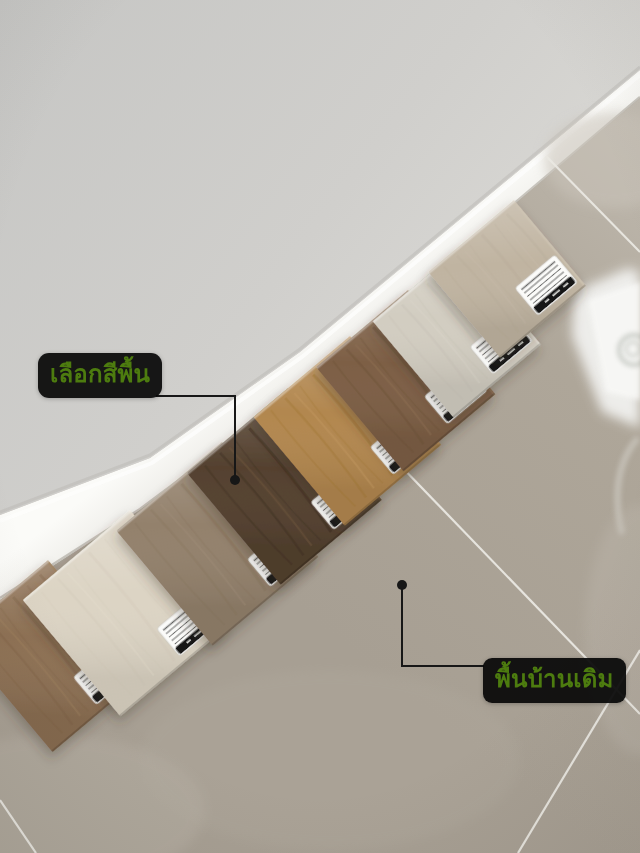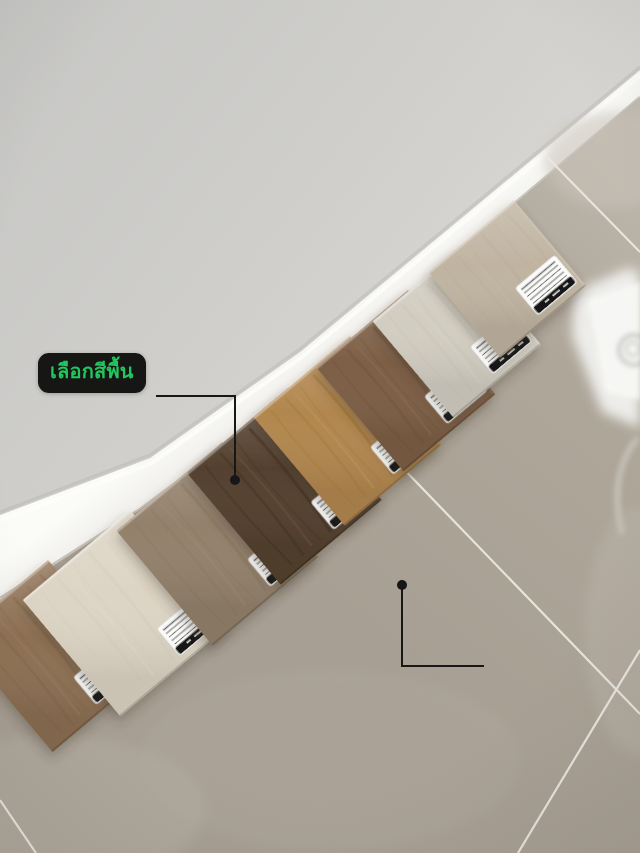--- a/index.html
+++ b/index.html
@@ -1,21 +1,21 @@
 <!DOCTYPE html>
 <html><head>
 <meta charset="utf-8">
 <style>
   html,body{margin:0;padding:0;background:#aaa29a;}
   body{font-family:"DejaVu Sans","Liberation Sans",sans-serif;}
   .stage{position:relative;width:640px;height:853px;overflow:hidden;background:#aaa29a;}
   .stage svg{position:absolute;inset:0;display:block;}
-  .callout{position:absolute;z-index:3;background:rgba(8,8,8,.93);color:#22c55e;
+  .callout{position:absolute;z-index:3;background:rgba(8,8,8,.93);color:#4d7c0f;
            border-radius:11px;padding:6px 12px 8px;text-align:center;
-           font-size:20px;line-height:1.28;font-weight:600;letter-spacing:.2px;
+           font-size:24px;line-height:1.28;font-weight:600;letter-spacing:.2px;
            box-shadow:0 1px 4px rgba(0,0,0,.25);}
   .callout .ln{display:block;white-space:nowrap;}
   .pointer-seg{position:absolute;z-index:2;background:#171717;}
   .pointer-dot{position:absolute;z-index:2;width:10px;height:10px;border-radius:50%;background:#171717;}
 </style>
 </head>
 <body>
 
 <div class="stage">
 
@@ -307,17 +307,20 @@
     <rect x="0" y="0" width="640" height="853" fill="url(#vignG)"></rect>
   </svg>
 
   <div class="callout" style="left:38px;top:353px;">
     <span class="ln">เลือกสีพื้น</span>
   </div>
   <div class="pointer-seg" style="left:156px;top:395px;width:80px;height:2px;"></div>
   <div class="pointer-seg" style="left:234px;top:395px;width:2px;height:85px;"></div>
   <div class="pointer-dot" style="left:230px;top:475px;"></div>
 
+  <div class="callout" style="left:483px;top:658px;border-radius:9px;">
+    <span class="ln">พื้นบ้านเดิม</span>
+  </div>
   <div class="pointer-dot" style="left:397px;top:580px;"></div>
   <div class="pointer-seg" style="left:401px;top:587px;width:2px;height:80px;"></div>
   <div class="pointer-seg" style="left:401px;top:665px;width:83px;height:2px;"></div>
 
 </div>
 
 </body></html>

